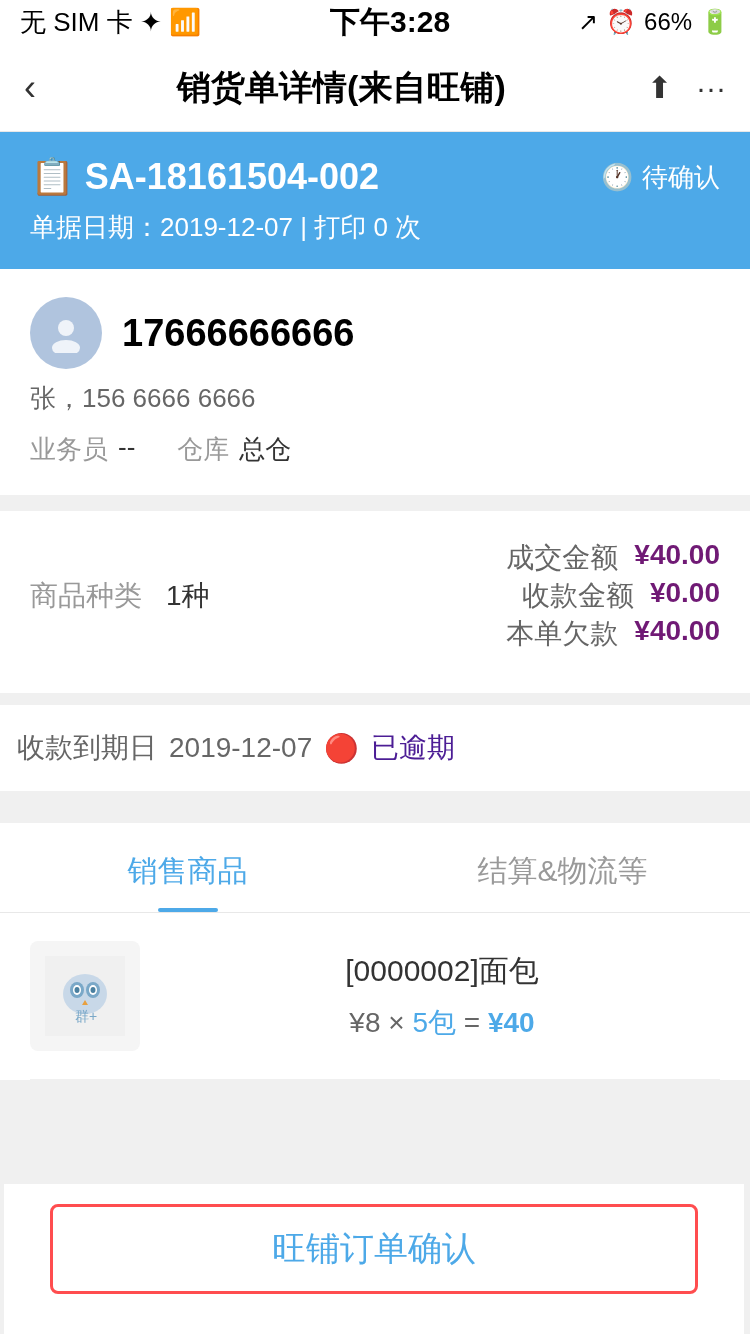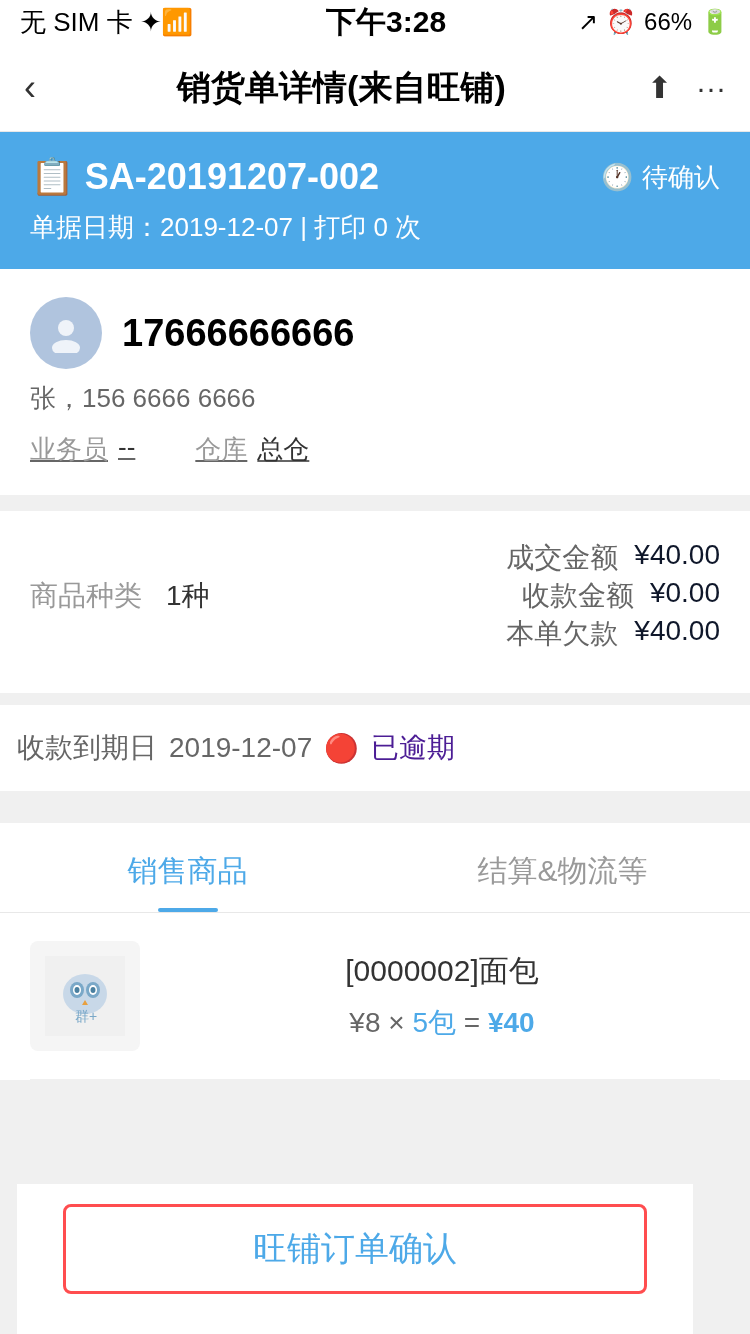--- a/index.html
+++ b/index.html
@@ -19,21 +19,21 @@
       background: #fff;
       display: flex;
       align-items: center;
       justify-content: space-between;
       padding: 0 20px;
       font-size: 28px;
     }
     .status-left {
       display: flex;
       align-items: center;
-      gap: 0;
+      gap: 8px;
       font-size: 26px;
       color: #000;
     }
     .status-center {
       font-size: 30px;
       font-weight: 600;
       color: #000;
     }
     .status-right {
       display: flex;
@@ -135,24 +135,23 @@
       font-weight: 600;
       color: #000;
     }
     .customer-name {
       font-size: 26px;
       color: #666;
       margin-bottom: 16px;
     }
     .customer-meta {
       display: flex;
-      gap: 60px;
+      gap: 42px;
       font-size: 26px;
       color: #666;
-      text-decoration: underline;
     }
     .customer-meta-item {
       display: flex;
       gap: 10px;
     }
 
     
     .summary-card {
       background: #fff;
       margin-top: 16px;
@@ -184,22 +183,22 @@
     }
     .amount-row {
       display: flex;
       gap: 16px;
       font-size: 28px;
     }
     .amount-label {
       color: #666;
     }
     .amount-value-blue {
-      color: #0f172a;
-      font-weight: 400;
+      color: #701a75;
+      font-weight: 700;
     }
 
     
     .due-date-card {
       background: #fff;
       margin-top: 12px;
       padding: 24px 17px;
     }
     .due-date-row {
       display: flex;
@@ -287,22 +286,22 @@
       font-weight: 600;
     }
     .qty-highlight {
       color: #4da9e8;
     }
 
     
     .bottom-button-area {
       position: fixed;
       bottom: 0;
-      left: 17px;
-      width: 676px;
+      left: 4px;
+      width: 740px;
       background: #fff;
       padding: 20px 46px 40px;
     }
     .confirm-button {
       width: 100%;
       height: 90px;
       border: 3px solid #ff4d4f;
       border-radius: 8px;
       background: #fff;
       color: #4da9e8;
@@ -337,21 +336,21 @@
   <div class="nav-actions">
     <span class="nav-action-icon">⬆</span>
     <span class="nav-action-icon">···</span>
   </div>
 </div>
 
 <div class="order-header">
   <div class="order-header-top">
     <div class="order-id">
       <span>📋</span>
-      <span>SA-20191207-002</span>
+      <span>SA-18161504-002</span>
     </div>
     <div class="order-status">
       <span>🕐</span>
       <span>待确认</span>
     </div>
   </div>
   <div class="order-date-line">单据日期：2019-12-07 | 打印 0 次</div>
 </div>
 
 <div class="customer-card">

